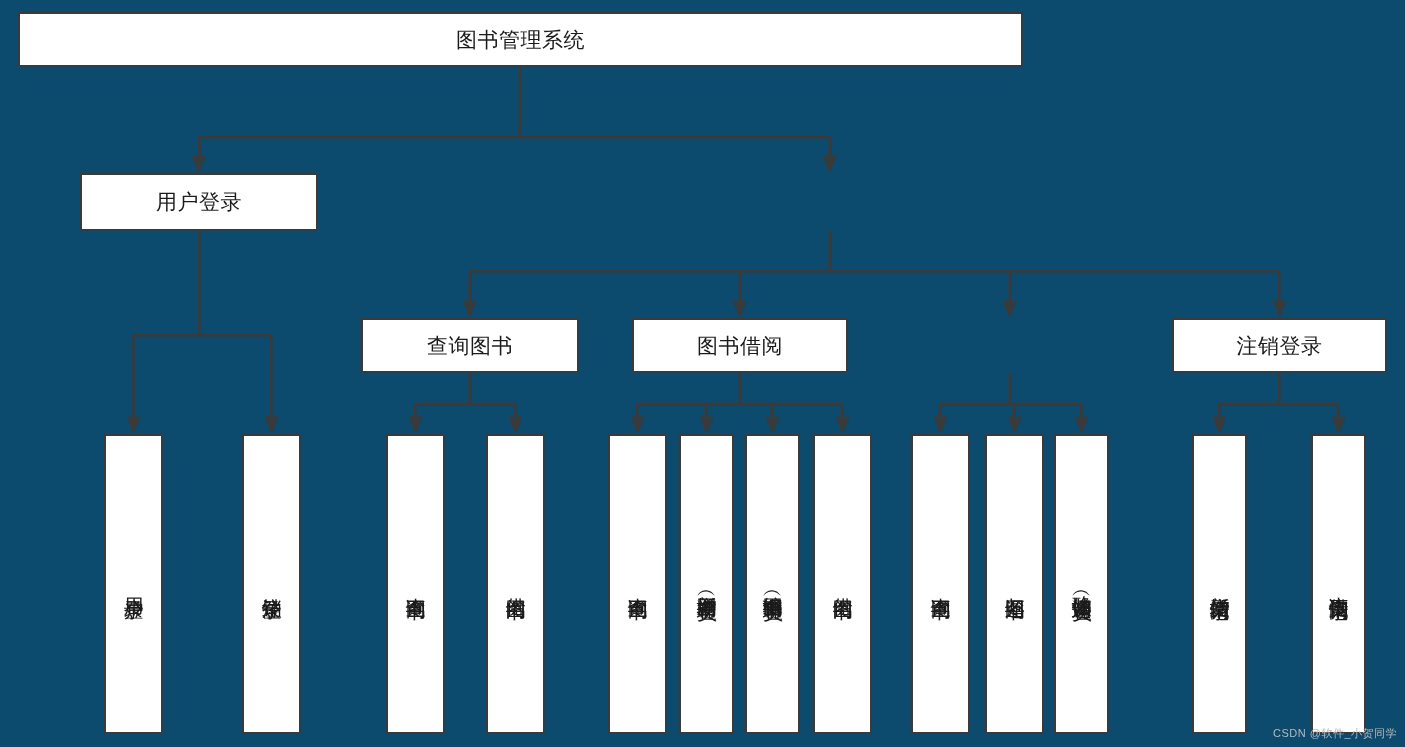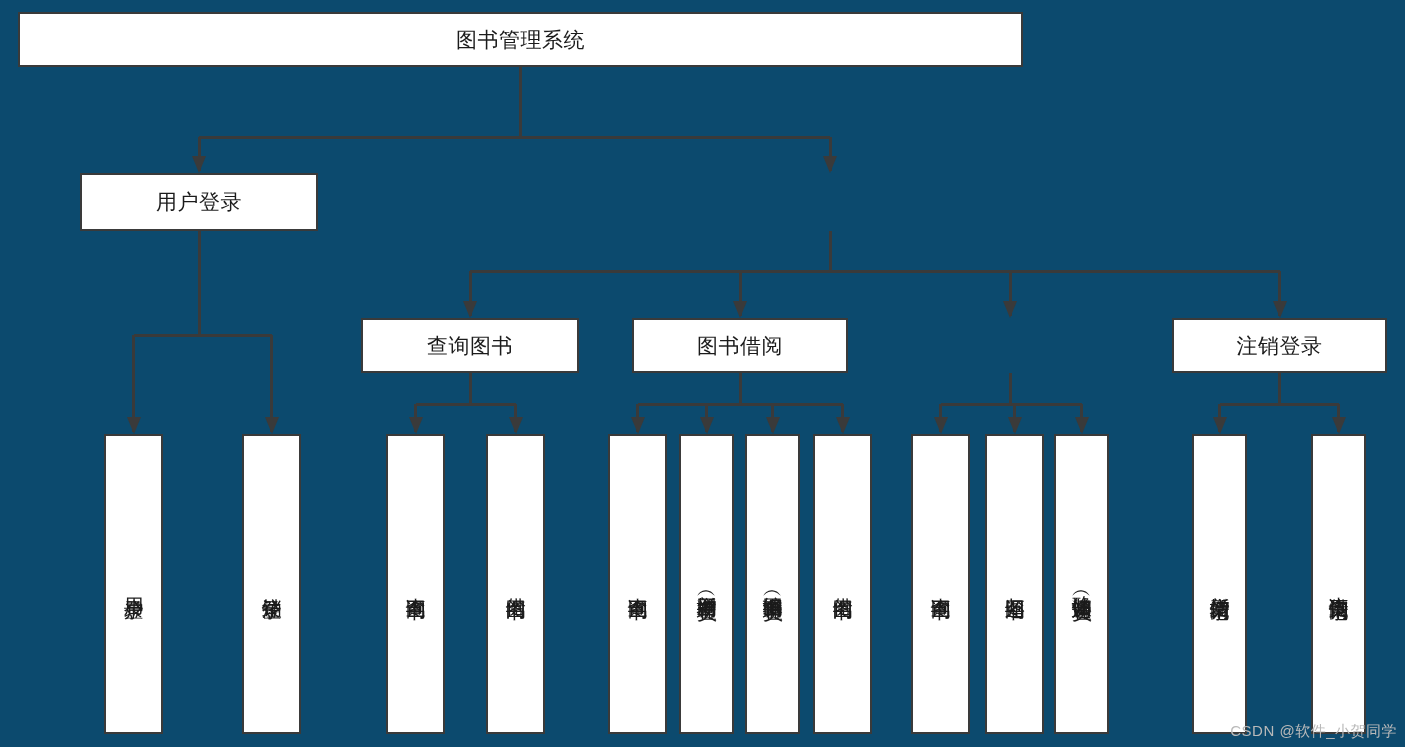--- a/index.html
+++ b/index.html
@@ -56,21 +56,21 @@
     width: 0;
     height: 0;
     border-left: 7px solid transparent;
     border-right: 7px solid transparent;
     border-top: 17px solid #3a3a3a;
   }
   #watermark {
     position: absolute;
     right: 8px;
     bottom: 6px;
-    font-size: 15px;
+    font-size: 11px;
     color: #b9b9b9;
     letter-spacing: 0.5px;
     user-select: none;
     white-space: nowrap;
   }
 </style>
 </head>
 <body>
 
 <div id="canvas">

